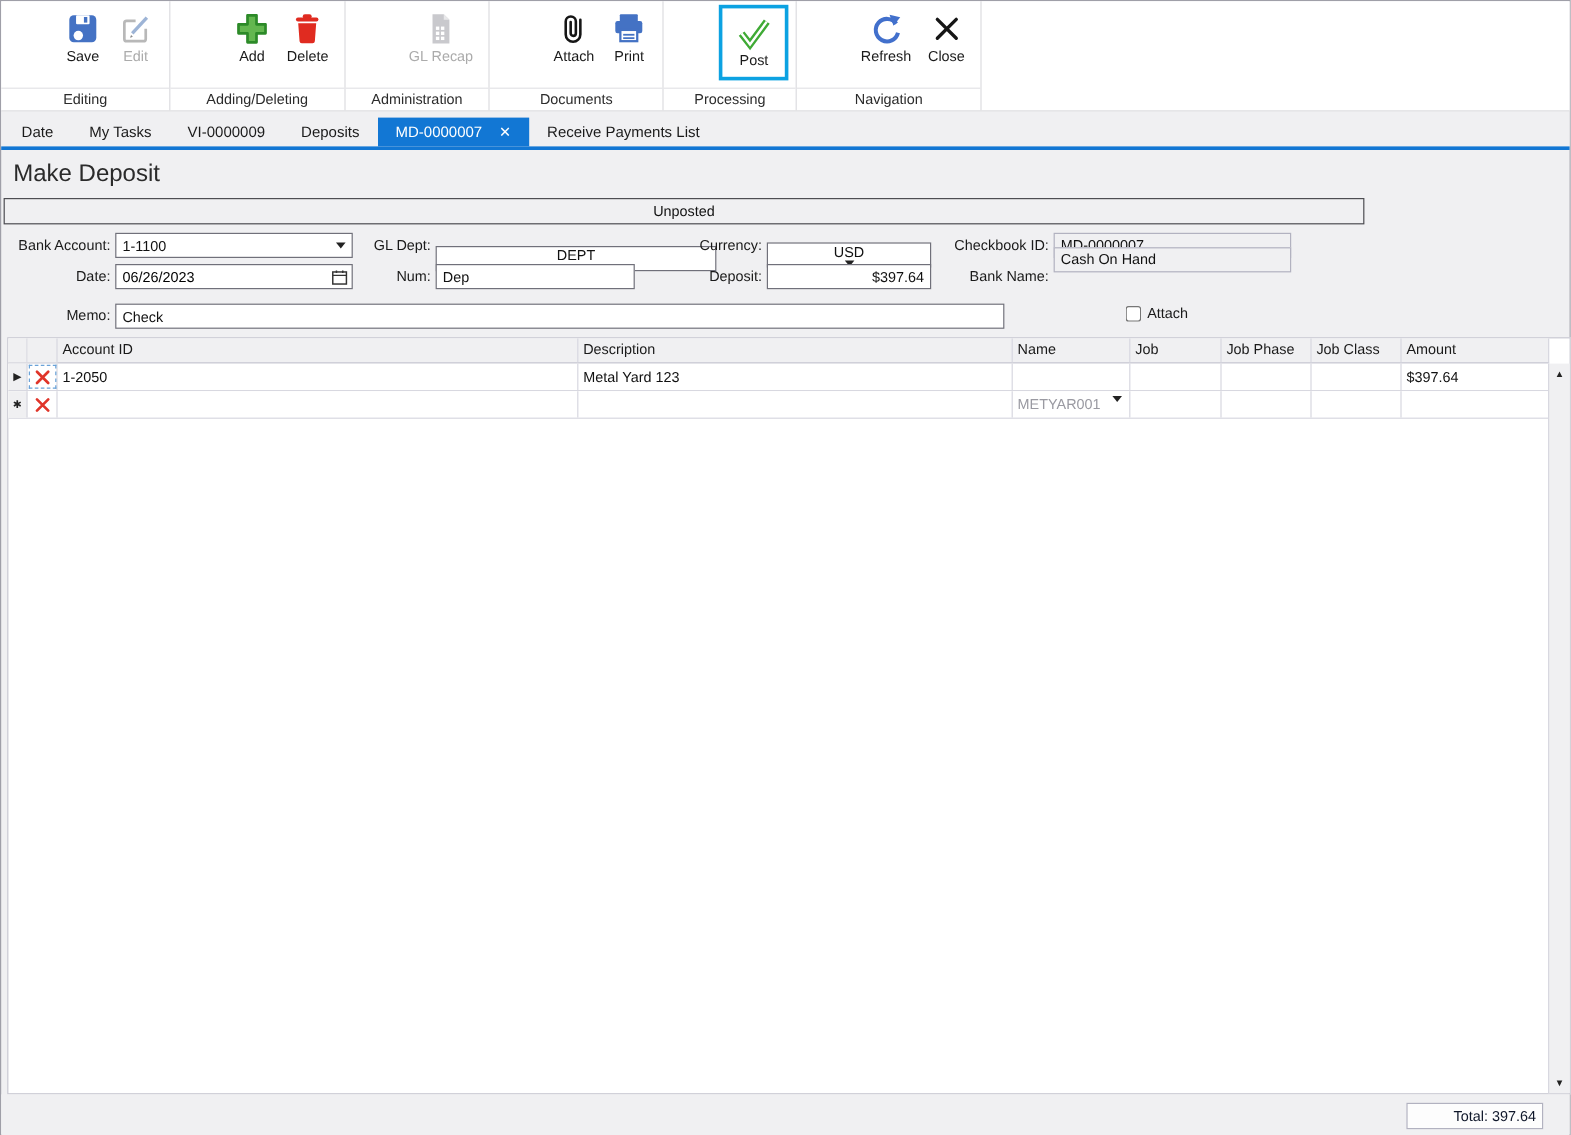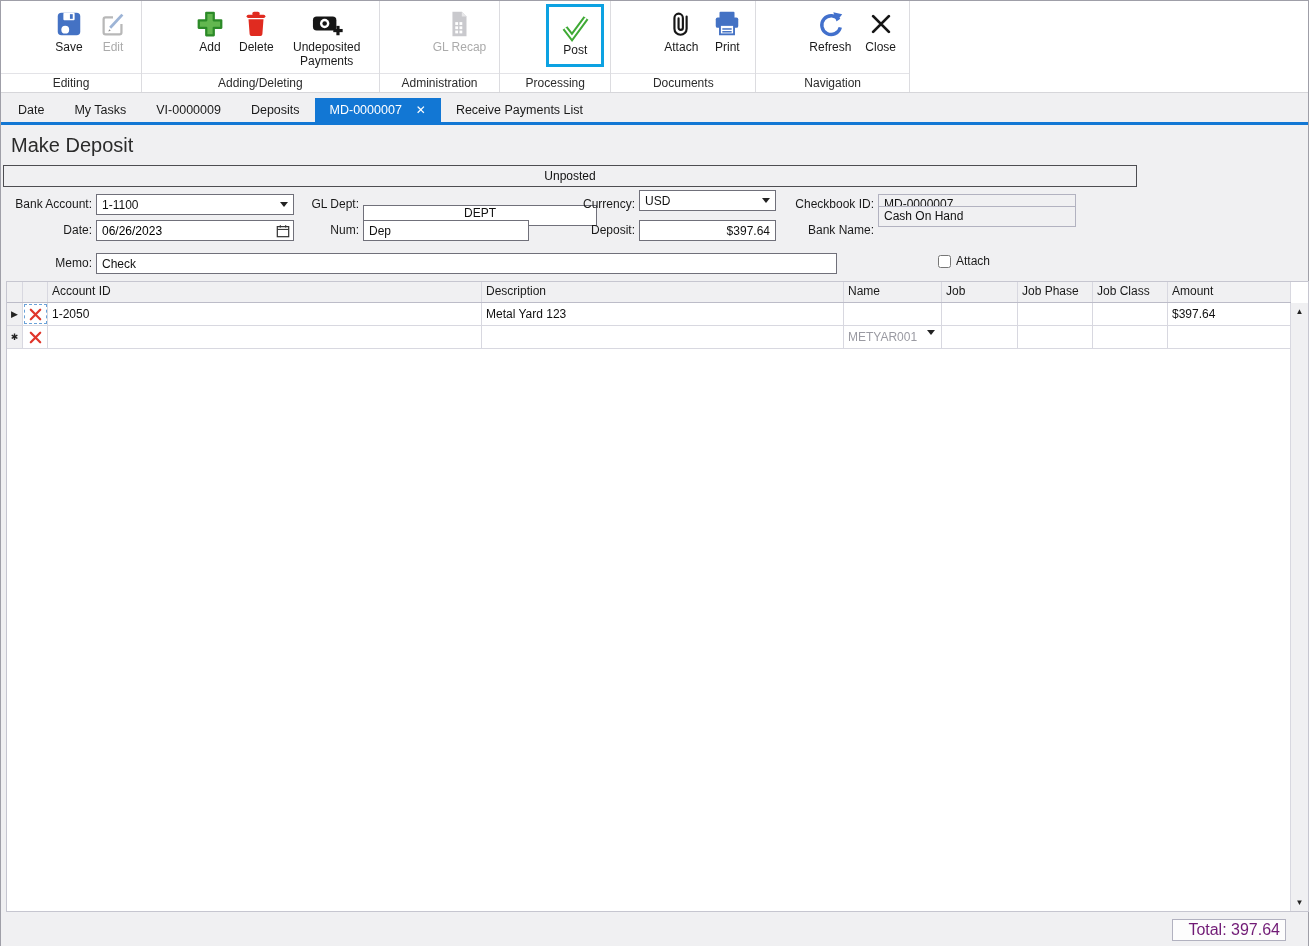--- a/index.html
+++ b/index.html
@@ -84,21 +84,21 @@
   .vscroll { position:absolute; right:0; top:21px; bottom:0; width:18px;
     background:#f0f0f2; border-left:1px solid #d8d8e0; }
   .vscroll .sbtn { position:absolute; left:0; width:100%; height:17px; font-size:8px;
     color:#222; text-align:center; line-height:17px; }
   .vscroll .sbtn.up { top:0; }
   .vscroll .sbtn.down { bottom:0; }
 
   
   .footer { position:relative; height:37px; background:#f0f0f2; }
   .totalbox { position:absolute; right:22px; top:7px; width:114px; height:22px;
-    background:#fdfdfd; border:1px solid #b2b2c0; font-size:16px; color:#701a75;
+    background:#fdfdfd; border:1px solid #b2b2c0; font-size:12px; color:#0f172a;
     text-align:right; line-height:20px; padding-right:5px; }
 </style>
 </head>
 <body>
 
 <div class="window">
 
   <div class="ribbon">
 
     <div class="rgroup">
@@ -140,32 +140,20 @@
         </div>
         <div class="rbtn">
           <span class="ricon">
             <svg width="30" height="30" viewBox="0 0 32 32">
               <rect x="12" y="3" width="8" height="4" rx="2" fill="#e02b20"></rect>
               <rect x="6" y="6" width="20" height="3.6" rx="1.8" fill="#e02b20"></rect>
               <path d="M8 11 h16 l-1.2 16 a2 2 0 0 1 -2 1.8 H11.2 a2 2 0 0 1 -2 -1.8 z" fill="#e02b20"></path>
             </svg>
           </span>
           <span class="rlabel">Delete</span>
-        </div>
-        <div class="rbtn">
-          <span class="ricon">
-            <svg width="34" height="30" viewBox="0 0 36 32">
-              <rect x="3" y="8" width="25" height="15" rx="4" fill="#161616"></rect>
-              <circle cx="15.5" cy="15.5" r="5" fill="#fff"></circle>
-              <circle cx="15.5" cy="15.5" r="2.4" fill="#161616"></circle>
-              <rect x="28" y="18" width="3.4" height="10" fill="#161616"></rect>
-              <rect x="24.7" y="21.3" width="10" height="3.4" fill="#161616"></rect>
-            </svg>
-          </span>
-          <span class="rlabel">Undeposited Payments</span>
         </div>
       </div>
       <div class="rgroup-label">Adding/Deleting</div>
     </div>
 
     <div class="rgroup">
       <div class="rgroup-buttons">
         <div class="rbtn disabled">
           <span class="ricon">
             <svg width="30" height="30" viewBox="0 0 32 32">
@@ -181,35 +169,20 @@
               </g>
             </svg>
           </span>
           <span class="rlabel">GL Recap</span>
         </div>
       </div>
       <div class="rgroup-label">Administration</div>
     </div>
 
     <div class="rgroup">
-      <div class="rgroup-buttons" style="padding-top:3px;">
-        <div class="rbtn highlight">
-          <span class="ricon">
-            <svg width="32" height="32" viewBox="0 0 32 32">
-              <path d="M6 17 l7 9 L27 7" fill="none" stroke="#3faa35" stroke-width="6"></path>
-              <path d="M6 17 l7 9 L27 7" fill="none" stroke="#fff" stroke-width="2"></path>
-            </svg>
-          </span>
-          <span class="rlabel">Post</span>
-        </div>
-      </div>
-      <div class="rgroup-label">Processing</div>
-    </div>
-
-    <div class="rgroup">
       <div class="rgroup-buttons">
         <div class="rbtn">
           <span class="ricon">
             <svg width="30" height="30" viewBox="0 0 32 32">
               <path d="M22 8 v13 a6.5 6.5 0 0 1 -13 0 V9.5 a4.5 4.5 0 0 1 9 0 V20 a2.3 2.3 0 0 1 -4.6 0 V10" fill="none" stroke="#161616" stroke-width="2.3" stroke-linecap="round"></path>
             </svg>
           </span>
           <span class="rlabel">Attach</span>
         </div>
         <div class="rbtn">
@@ -219,20 +192,35 @@
               <rect x="4" y="9" width="24" height="11" rx="2" fill="#4472c4"></rect>
               <rect x="8.5" y="17" width="15" height="10" fill="#fff" stroke="#4472c4" stroke-width="2"></rect>
               <rect x="11" y="20.5" width="10" height="1.6" fill="#4472c4"></rect>
               <rect x="11" y="23.5" width="10" height="1.6" fill="#4472c4"></rect>
             </svg>
           </span>
           <span class="rlabel">Print</span>
         </div>
       </div>
       <div class="rgroup-label">Documents</div>
+    </div>
+
+    <div class="rgroup">
+      <div class="rgroup-buttons" style="padding-top:3px;">
+        <div class="rbtn highlight">
+          <span class="ricon">
+            <svg width="32" height="32" viewBox="0 0 32 32">
+              <path d="M6 17 l7 9 L27 7" fill="none" stroke="#3faa35" stroke-width="6"></path>
+              <path d="M6 17 l7 9 L27 7" fill="none" stroke="#fff" stroke-width="2"></path>
+            </svg>
+          </span>
+          <span class="rlabel">Post</span>
+        </div>
+      </div>
+      <div class="rgroup-label">Processing</div>
     </div>
 
     <div class="rgroup">
       <div class="rgroup-buttons">
         <div class="rbtn">
           <span class="ricon">
             <svg width="30" height="30" viewBox="0 0 32 32">
               <path d="M25.5 11.5 a10 10 0 1 0 1.5 8" fill="none" stroke="#4270cc" stroke-width="3.6"></path>
               <path d="M19.5 3.5 l9.5 2.2 -6 7.6 z" fill="#4270cc"></path>
             </svg>
@@ -283,21 +271,21 @@
 
     <div class="flabel" style="top:7px; left:202px;">GL Dept:</div>
     <div class="ffield combo" style="top:18px; left:362px; width:234px;flex-direction:column;">
       <span class="ctext">DEPT</span>
       <span class="carrow">
           <i class="tri-down"></i>
         </span>
     </div>
 
     <div class="flabel" style="top:7px; left:478px;">Currency:</div>
-    <div class="ffield combo" style="top:3px; left:638px; width:137px;">
+    <div class="ffield combo" style="top:15px; left:638px; width:137px;flex-direction:column;">
       <span class="ctext">USD</span>
       <span class="carrow">
           <i class="tri-down"></i>
         </span>
     </div>
 
     <div class="flabel" style="top:7px; left:717px;">Checkbook ID:</div>
     <div class="ffield ro" style="top:7px; left:877px; width:198px;">MD-0000007</div>
 
     <div class="flabel" style="top:33px; left:-65px;">Date:</div>

